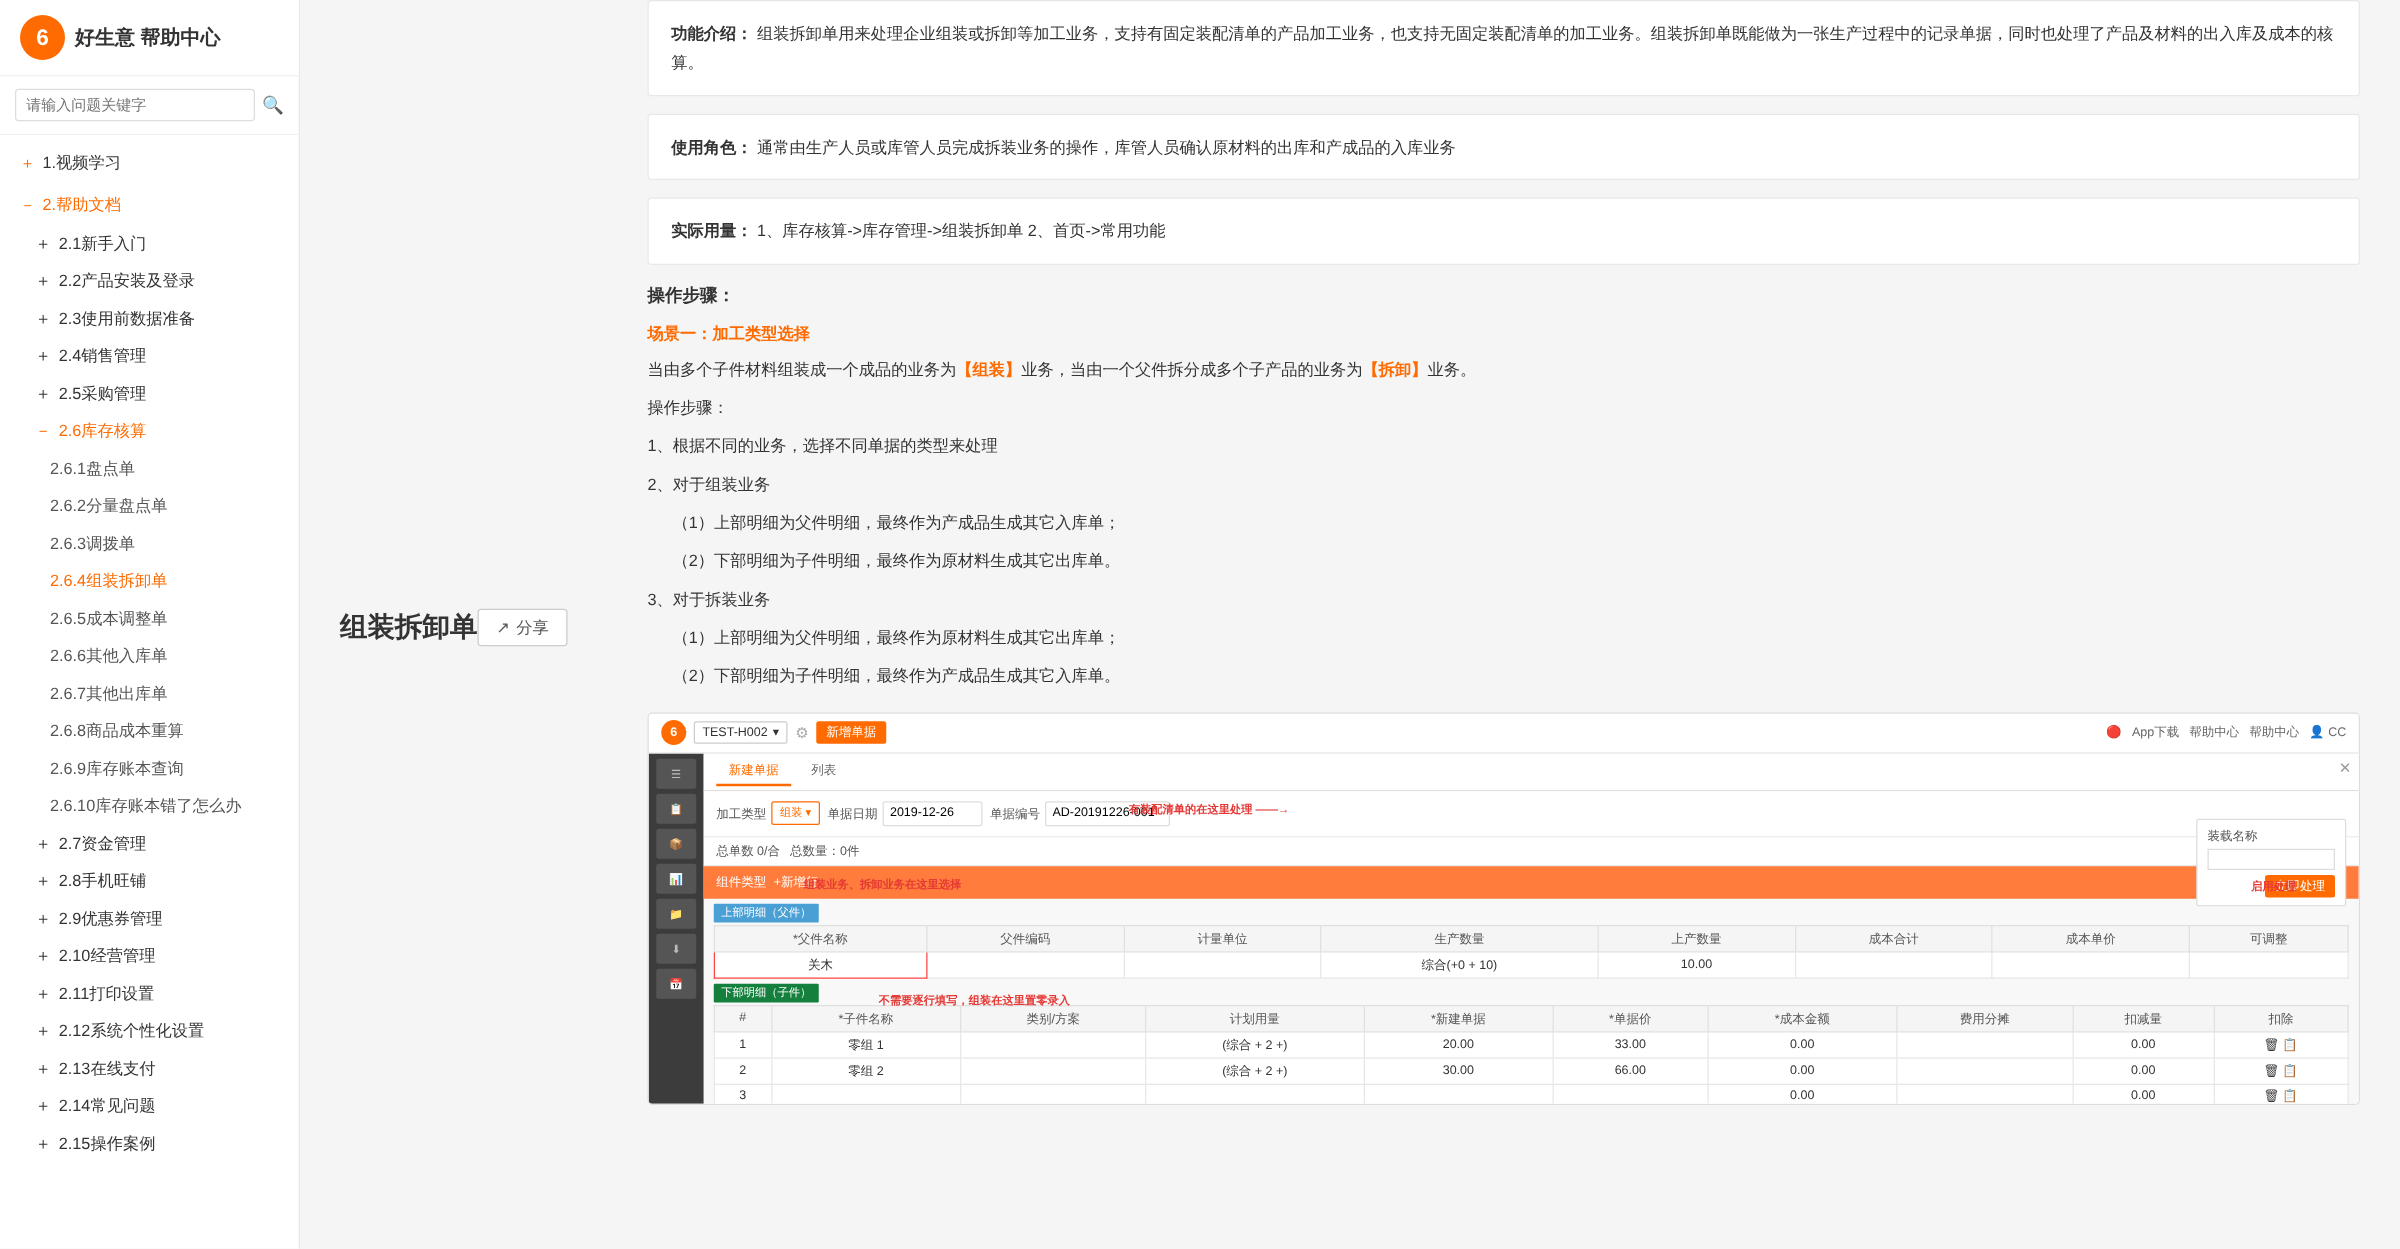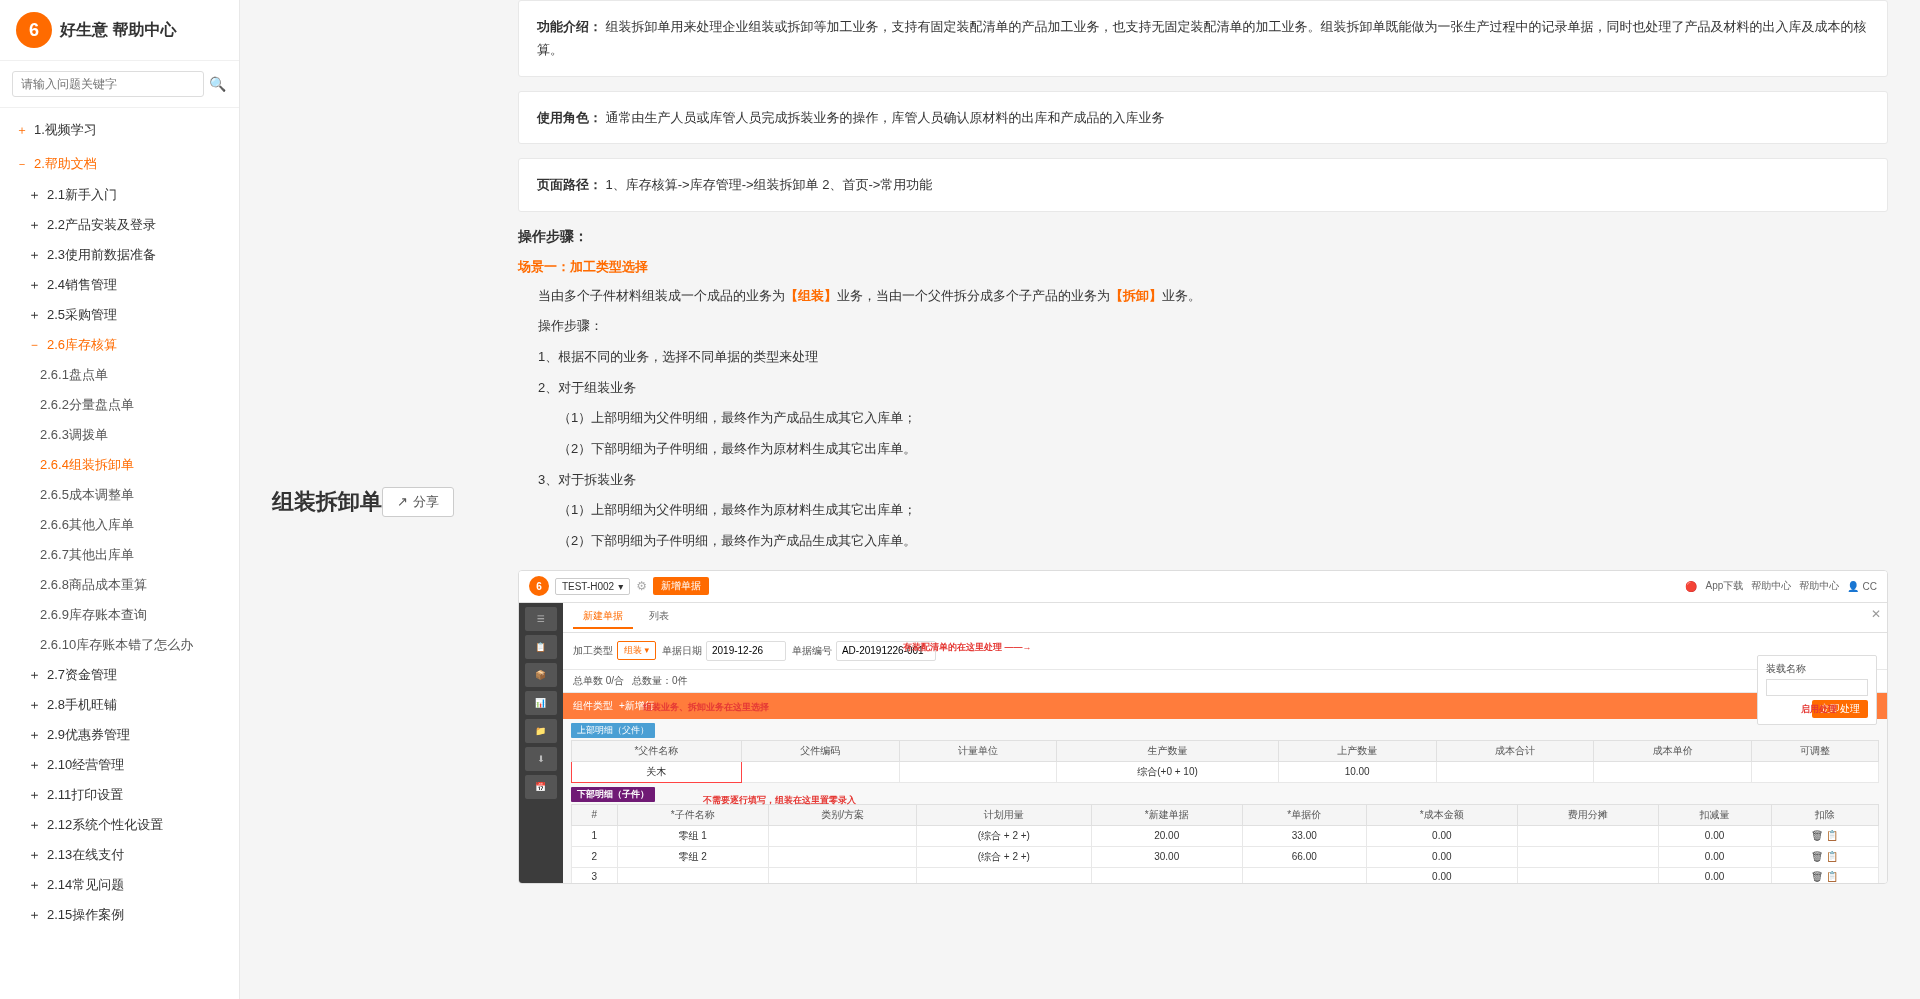--- a/index.html
+++ b/index.html
@@ -167,21 +167,20 @@
       font-size: 13px;
       font-weight: bold;
       color: #ff6b00;
       margin: 12px 0 8px 0;
     }
     .content-text {
       font-size: 13px;
       color: #333;
       line-height: 1.9;
       margin-bottom: 6px;
-      margin-left: 20px;
     }
     .content-text .highlight {
       color: #ff6b00;
       font-weight: bold;
     }
     .indent-1 { padding-left: 20px; }
 
     
     .screenshot-container {
       border: 1px solid #ddd;
@@ -533,21 +532,21 @@
       <span style="font-weight:bold;">功能介绍：</span>
       <span>组装拆卸单用来处理企业组装或拆卸等加工业务，支持有固定装配清单的产品加工业务，也支持无固定装配清单的加工业务。组装拆卸单既能做为一张生产过程中的记录单据，同时也处理了产品及材料的出入库及成本的核算。</span>
     </div>
 
     <div class="info-box">
       <span style="font-weight:bold;">使用角色：</span>
       <span>通常由生产人员或库管人员完成拆装业务的操作，库管人员确认原材料的出库和产成品的入库业务</span>
     </div>
 
     <div class="info-box">
-      <span style="font-weight:bold;">页面路径：</span>
+      <span style="font-weight:bold;">实际用量：</span>
       <span>1、库存核算-&gt;库存管理-&gt;组装拆卸单 2、首页-&gt;常用功能</span>
     </div>
 
     <div class="section-title">操作步骤：</div>
 
     <div class="sub-section-title">场景一：加工类型选择</div>
 
     <div class="content-text">
       当由多个子件材料组装成一个成品的业务为<span class="highlight">【组装】</span>业务，当由一个父件拆分成多个子产品的业务为<span class="highlight">【拆卸】</span>业务。
     </div>
@@ -659,21 +658,21 @@
                     <td>综合(+0 + 10)</td>
                     <td>10.00</td>
                     <td></td>
                     <td></td>
                     <td></td>
                   </tr>
                 </tbody>
               </table>
 
               <div style="font-size:10px; color:#555; margin:3px 0 2px; display:flex; align-items:center; gap:8px;">
-                <span style="background:#701a75; color:#fff; padding:1px 6px; border-radius:1px; font-size:9px;font-weight:bold;">下部明细（子件）</span>
+                <span style="background:#15803d; color:#fff; padding:1px 6px; border-radius:1px; font-size:9px;">下部明细（子件）</span>
               </div>
               <table class="mock-table mock-table-lower">
                 <thead>
                   <tr>
                     <th>#</th>
                     <th>*子件名称</th>
                     <th>类别/方案</th>
                     <th>计划用量</th>
                     <th>*新建单据</th>
                     <th>*单据价</th>

